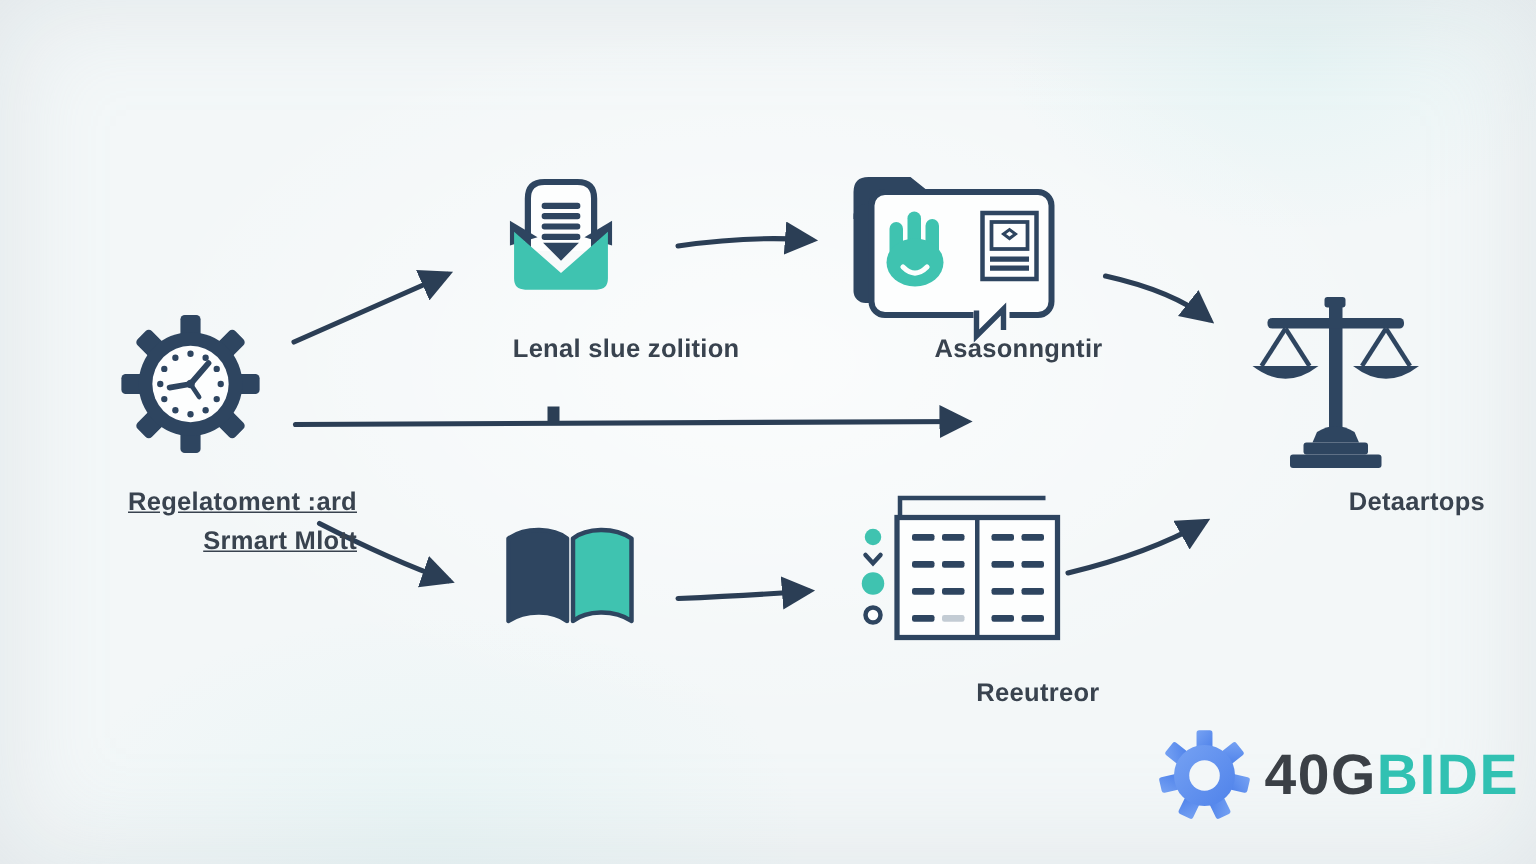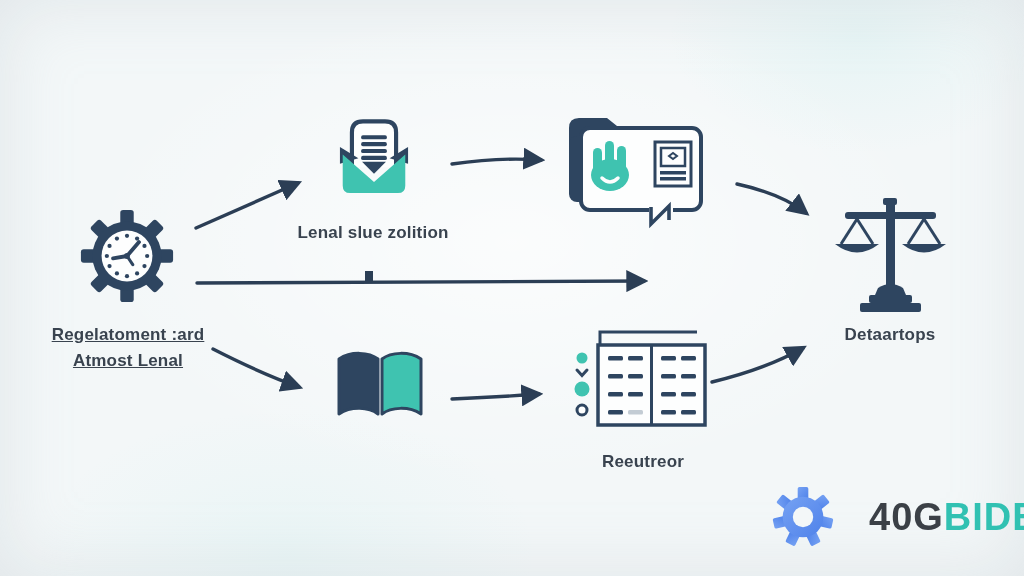--- a/index.html
+++ b/index.html
@@ -8,28 +8,28 @@
     position:relative;width:1024px;height:576px;overflow:hidden;
     background:
       radial-gradient(ellipse 320px 200px at 84% 6%, rgba(120,220,215,0.10), transparent 60%),
       radial-gradient(ellipse 420px 240px at 28% 96%, rgba(120,220,215,0.08), transparent 60%),
       radial-gradient(ellipse 600px 340px at 50% 42%, rgba(255,255,255,0.65), transparent 72%),
       #f3f7f8;
     box-shadow: inset 0 0 70px rgba(175,188,195,0.28);
   }
   .node-icon{position:absolute;}
   .label{
-    position:absolute;text-align:center;
+    position:absolute;text-align:right;
     font-weight:600;font-size:17px;line-height:26px;
     color:#39434f;letter-spacing:.2px;
   }
   .arrows{position:absolute;left:0;top:0;}
   .logo{position:absolute;left:772px;top:486px;display:flex;align-items:center;gap:9px;}
   .logo-text{font-size:38px;font-weight:bold;letter-spacing:1px;white-space:nowrap;}
-  .logo-dark{color:#3b4046;margin-left:26px;}
+  .logo-dark{color:#3b4046;}
   .logo-accent{color:#31c1b2;}
 </style>
 </head>
 <body>
 
 <div class="stage">
 
   <svg class="arrows" width="1024" height="576" viewBox="0 0 1024 576">
     <defs>
       <marker id="ah" viewBox="0 0 10 10" refX="8" refY="5" markerWidth="6.5" markerHeight="6.5" orient="auto">
@@ -77,21 +77,21 @@
     </g>
     <g stroke="#2e4560" stroke-linecap="round" fill="none">
       <path d="M50,50 L62.5,35.5" stroke-width="4"></path>
       <path d="M50,50 L35.5,52.5" stroke-width="4"></path>
       <path d="M50,50 L56,59" stroke-width="3.2"></path>
     </g>
     <circle cx="50" cy="50" r="3" fill="#2e4560"></circle>
   </svg>
   <div class="label" style="left:18px;top:322px;width:220px;text-decoration:underline;">
     <div>Regelatoment :ard</div>
-    <div>Atmost Lenal</div>
+    <div>Srmart Mlott</div>
   </div>
 
   <svg class="node-icon" style="left:328px;top:110px;" width="92" height="88" viewBox="0 0 100 95">
     <path d="M26,62 L26,24 Q26,12 38,12 L62,12 Q74,12 74,24 L74,62" fill="#fdfefe" stroke="#2e4560" stroke-width="4.5"></path>
     <polygon points="13,40 33,52 13,58" fill="#2e4560"></polygon>
     <polygon points="87,40 67,52 87,58" fill="#2e4560"></polygon>
     <g fill="#2e4560">
       <rect x="36" y="27" width="28" height="4.5" rx="2"></rect>
       <rect x="36" y="34.5" width="28" height="4.5" rx="2"></rect>
       <rect x="36" y="42" width="28" height="4.5" rx="2"></rect>
@@ -117,20 +117,23 @@
       <rect x="54" y="34" width="9" height="28" rx="4.5"></rect>
       <ellipse cx="47" cy="63" rx="19" ry="16"></ellipse>
     </g>
     <path d="M39,66 Q47,74 55,66" fill="none" stroke="#fdfefe" stroke-width="3.5" stroke-linecap="round"></path>
     <rect x="92" y="30" width="36" height="44" fill="#fdfefe" stroke="#2e4560" stroke-width="3"></rect>
     <rect x="98" y="36" width="24" height="18" fill="#fdfefe" stroke="#2e4560" stroke-width="2.5"></rect>
     <path d="M106,44 l4,-3 4,3 -4,3 z" fill="none" stroke="#2e4560" stroke-width="2"></path>
     <rect x="97" y="59" width="26" height="3.5" fill="#2e4560"></rect>
     <rect x="97" y="65" width="26" height="3.5" fill="#2e4560"></rect>
   </svg>
+  <div class="label" style="left:535px;top:220px;width:200px;">
+    <div>Asasonngntir</div>
+  </div>
 
   <svg class="node-icon" style="left:833px;top:196px;" width="115" height="118" viewBox="0 0 115 118">
     <g fill="#2e4560">
       <rect x="50" y="2" width="14" height="7" rx="2"></rect>
       <rect x="53" y="8" width="9" height="84"></rect>
       <rect x="12" y="16" width="91" height="7" rx="3"></rect>
     </g>
     <g stroke="#2e4560" stroke-width="3" fill="none">
       <path d="M24,23 L8,48"></path>
         <path d="M24,23 L40,48"></path>

